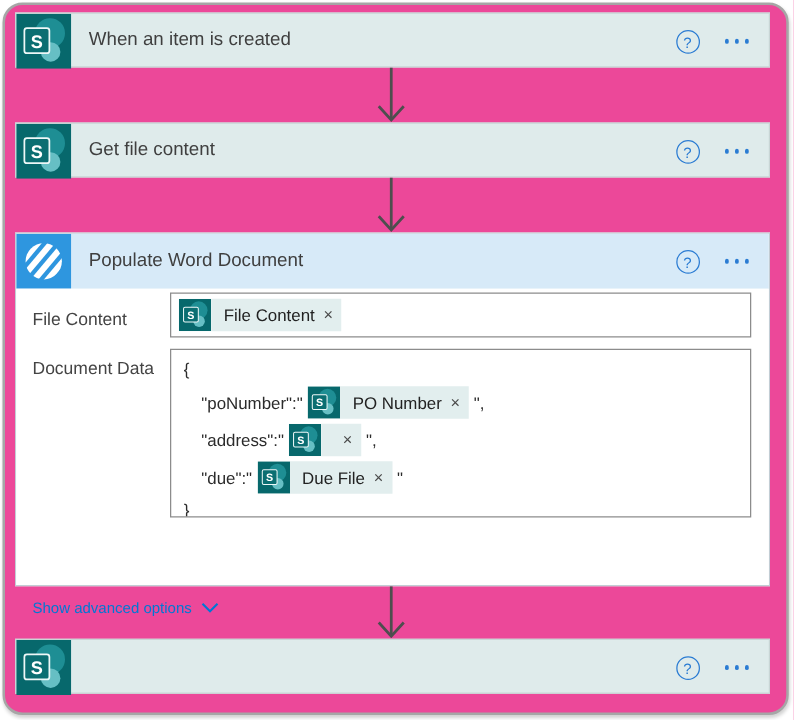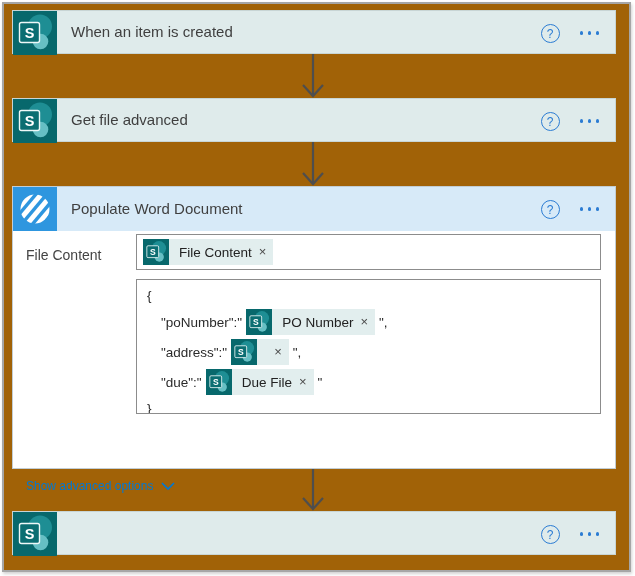--- a/index.html
+++ b/index.html
@@ -3,21 +3,21 @@
 <meta charset="utf-8">
 <style>
   html,body{margin:0;padding:0;}
   body{
     width:635px;height:576px;position:relative;background:#ffffff;
     font-family:"Liberation Sans", sans-serif;
     -webkit-font-smoothing:antialiased;
   }
   .frame{
     position:absolute;left:2px;top:2px;width:625px;height:566px;
-    border:2px solid #a6a6a6;border-radius:0;background:#a16207;
+    border:2px solid #a6a6a6;border-radius:16px;background:#ec4899;
     box-shadow:1px 2px 3px rgba(0,0,0,.18);
     overflow:hidden;
     text-decoration:underline;
   }
   .card{
     position:absolute;left:8px;width:604px;
     background:#dfebeb;border:1px solid #c8d5d5;
     display:flex;align-items:stretch;box-sizing:border-box;
   }
   .card.collapsed{height:44px;}
@@ -131,21 +131,21 @@
     <line x1="13" y1="0" x2="13" y2="41" stroke="#4e4e4e" stroke-width="2.2"></line>
     <path d="M3 31 L13 42 L23 31" fill="none" stroke="#4e4e4e" stroke-width="2.2"></path>
   </svg>
 
   <div class="card collapsed" style="top:94px;">
     <span class="tile">
         <svg>
           <use href="#sp-logo"></use>
         </svg>
       </span>
-    <span class="card-title">Get file advanced</span>
+    <span class="card-title">Get file content</span>
     <span class="head-controls">
       <button class="help-btn">?</button>
       <button class="more-btn">
           <i></i>
           <i></i>
           <i></i>
         </button>
     </span>
   </div>
 
@@ -181,20 +181,21 @@
                 <use href="#sp-logo"></use>
               </svg>
             </span>
           <span class="t-label">
             <span>File Content</span>
             <span class="t-close">×</span>
           </span>
         </span>
       </div>
 
+      <span class="field-label" style="top:55px;">Document Data</span>
       <div class="input-box" style="top:48px;height:135px;padding:6px 10px;overflow:hidden;">
         <div class="json-line">{</div>
 
         <div class="json-entry">
           <span>"poNumber":"</span>
           <span class="token">
             <span class="t-icon">
                 <svg>
                   <use href="#sp-logo"></use>
                 </svg>

